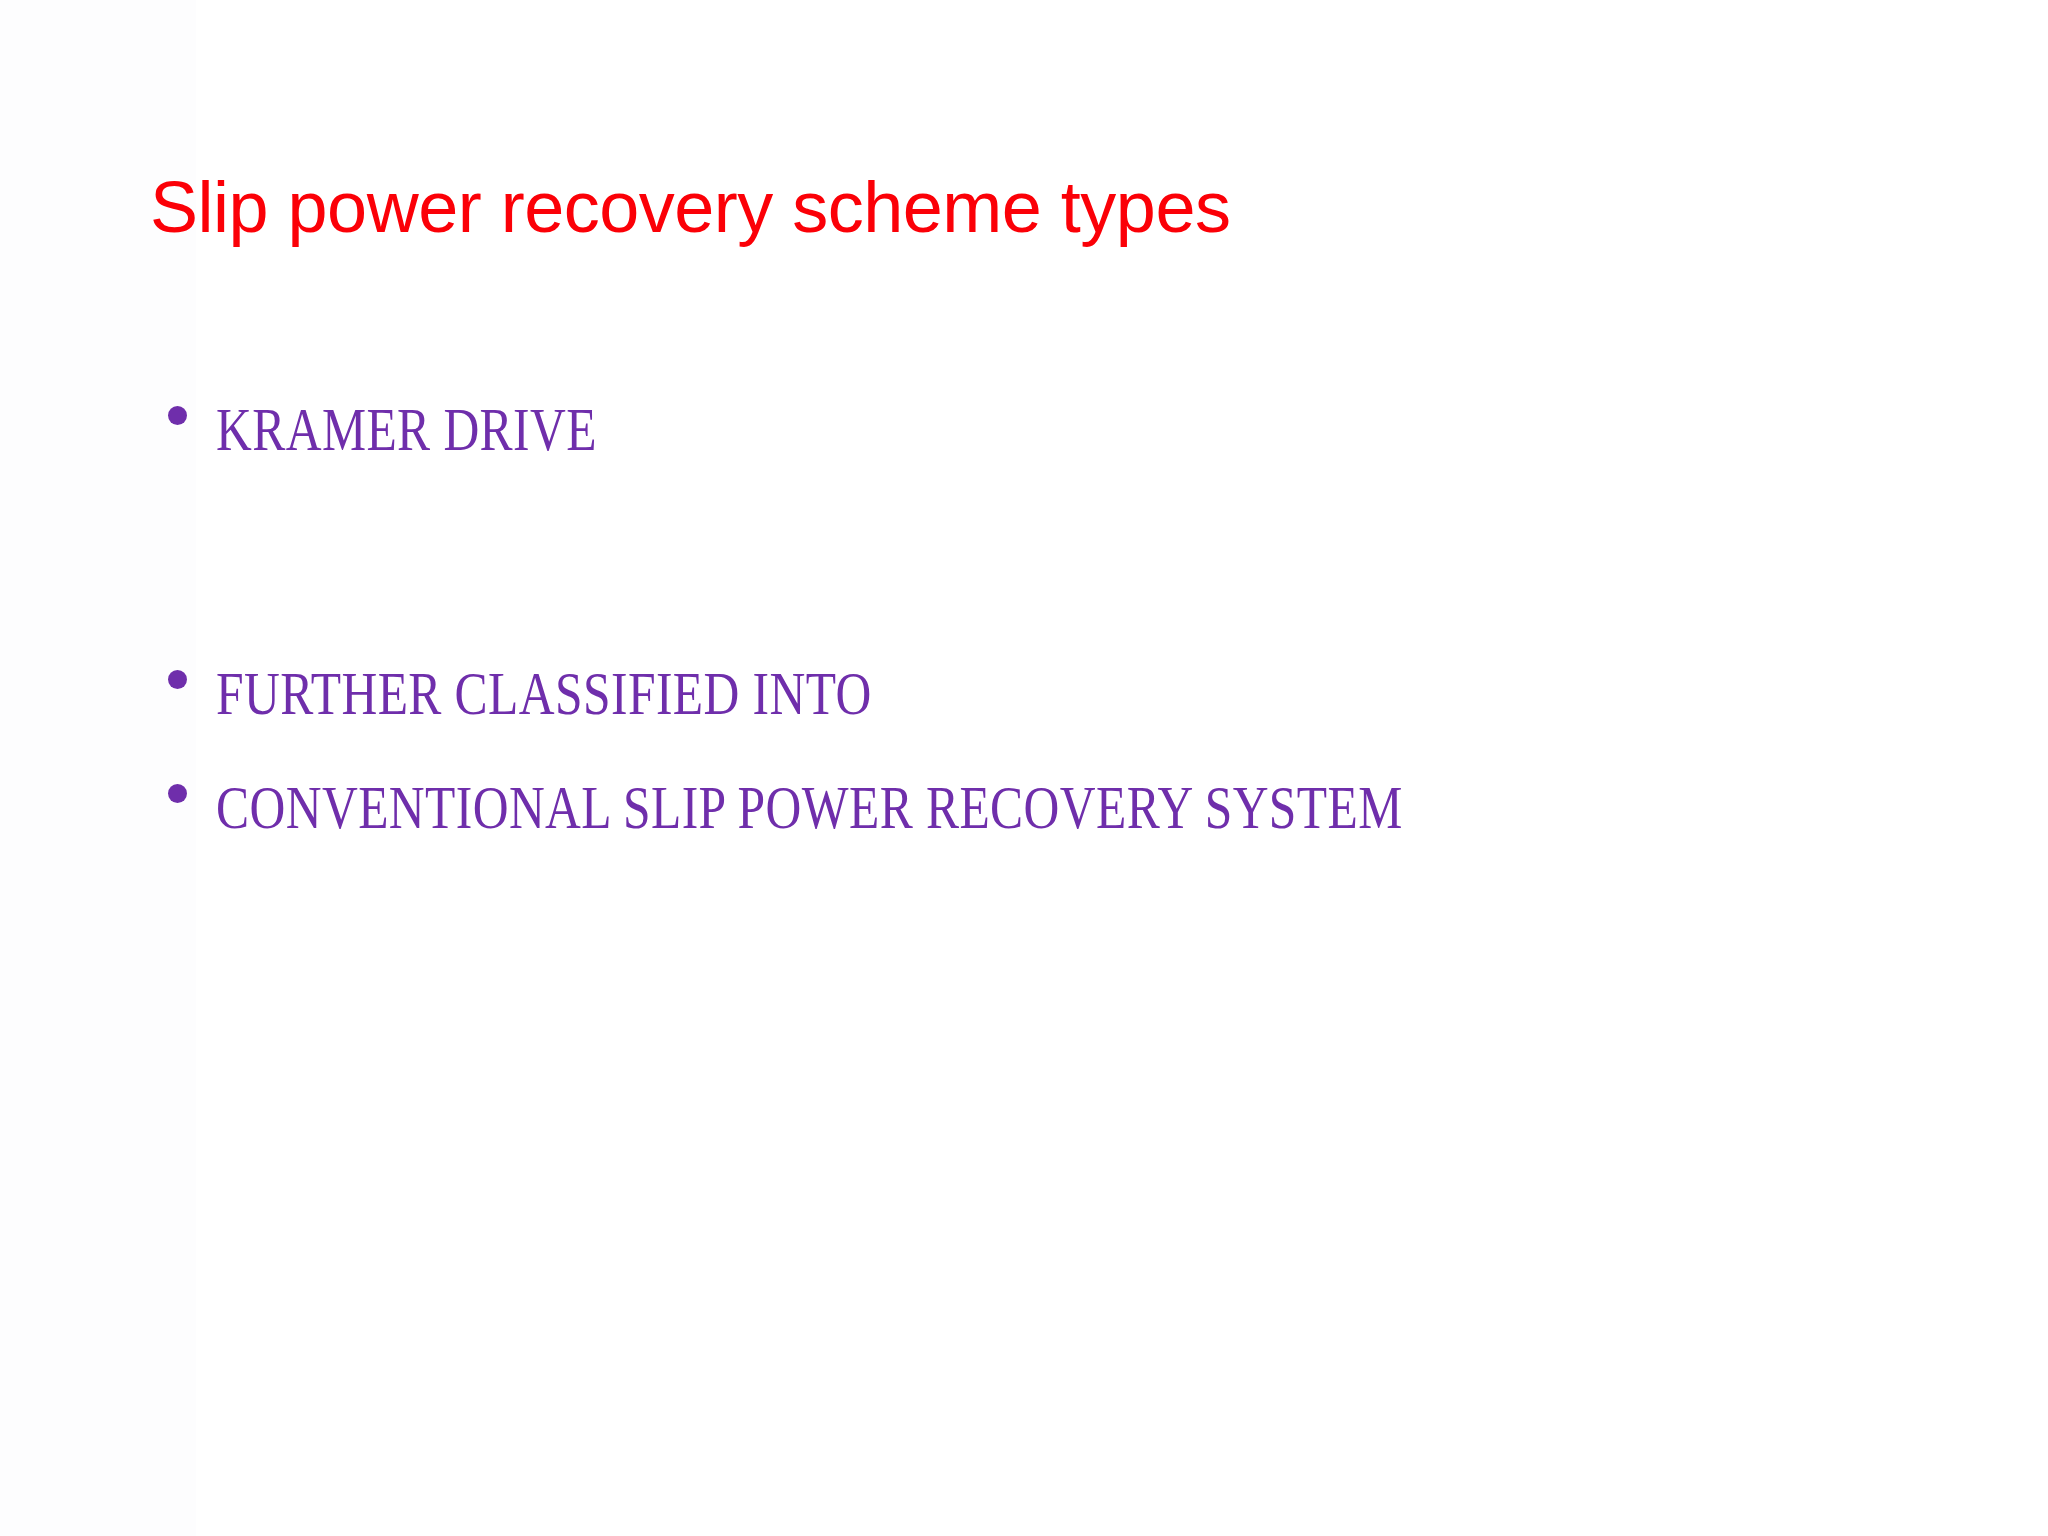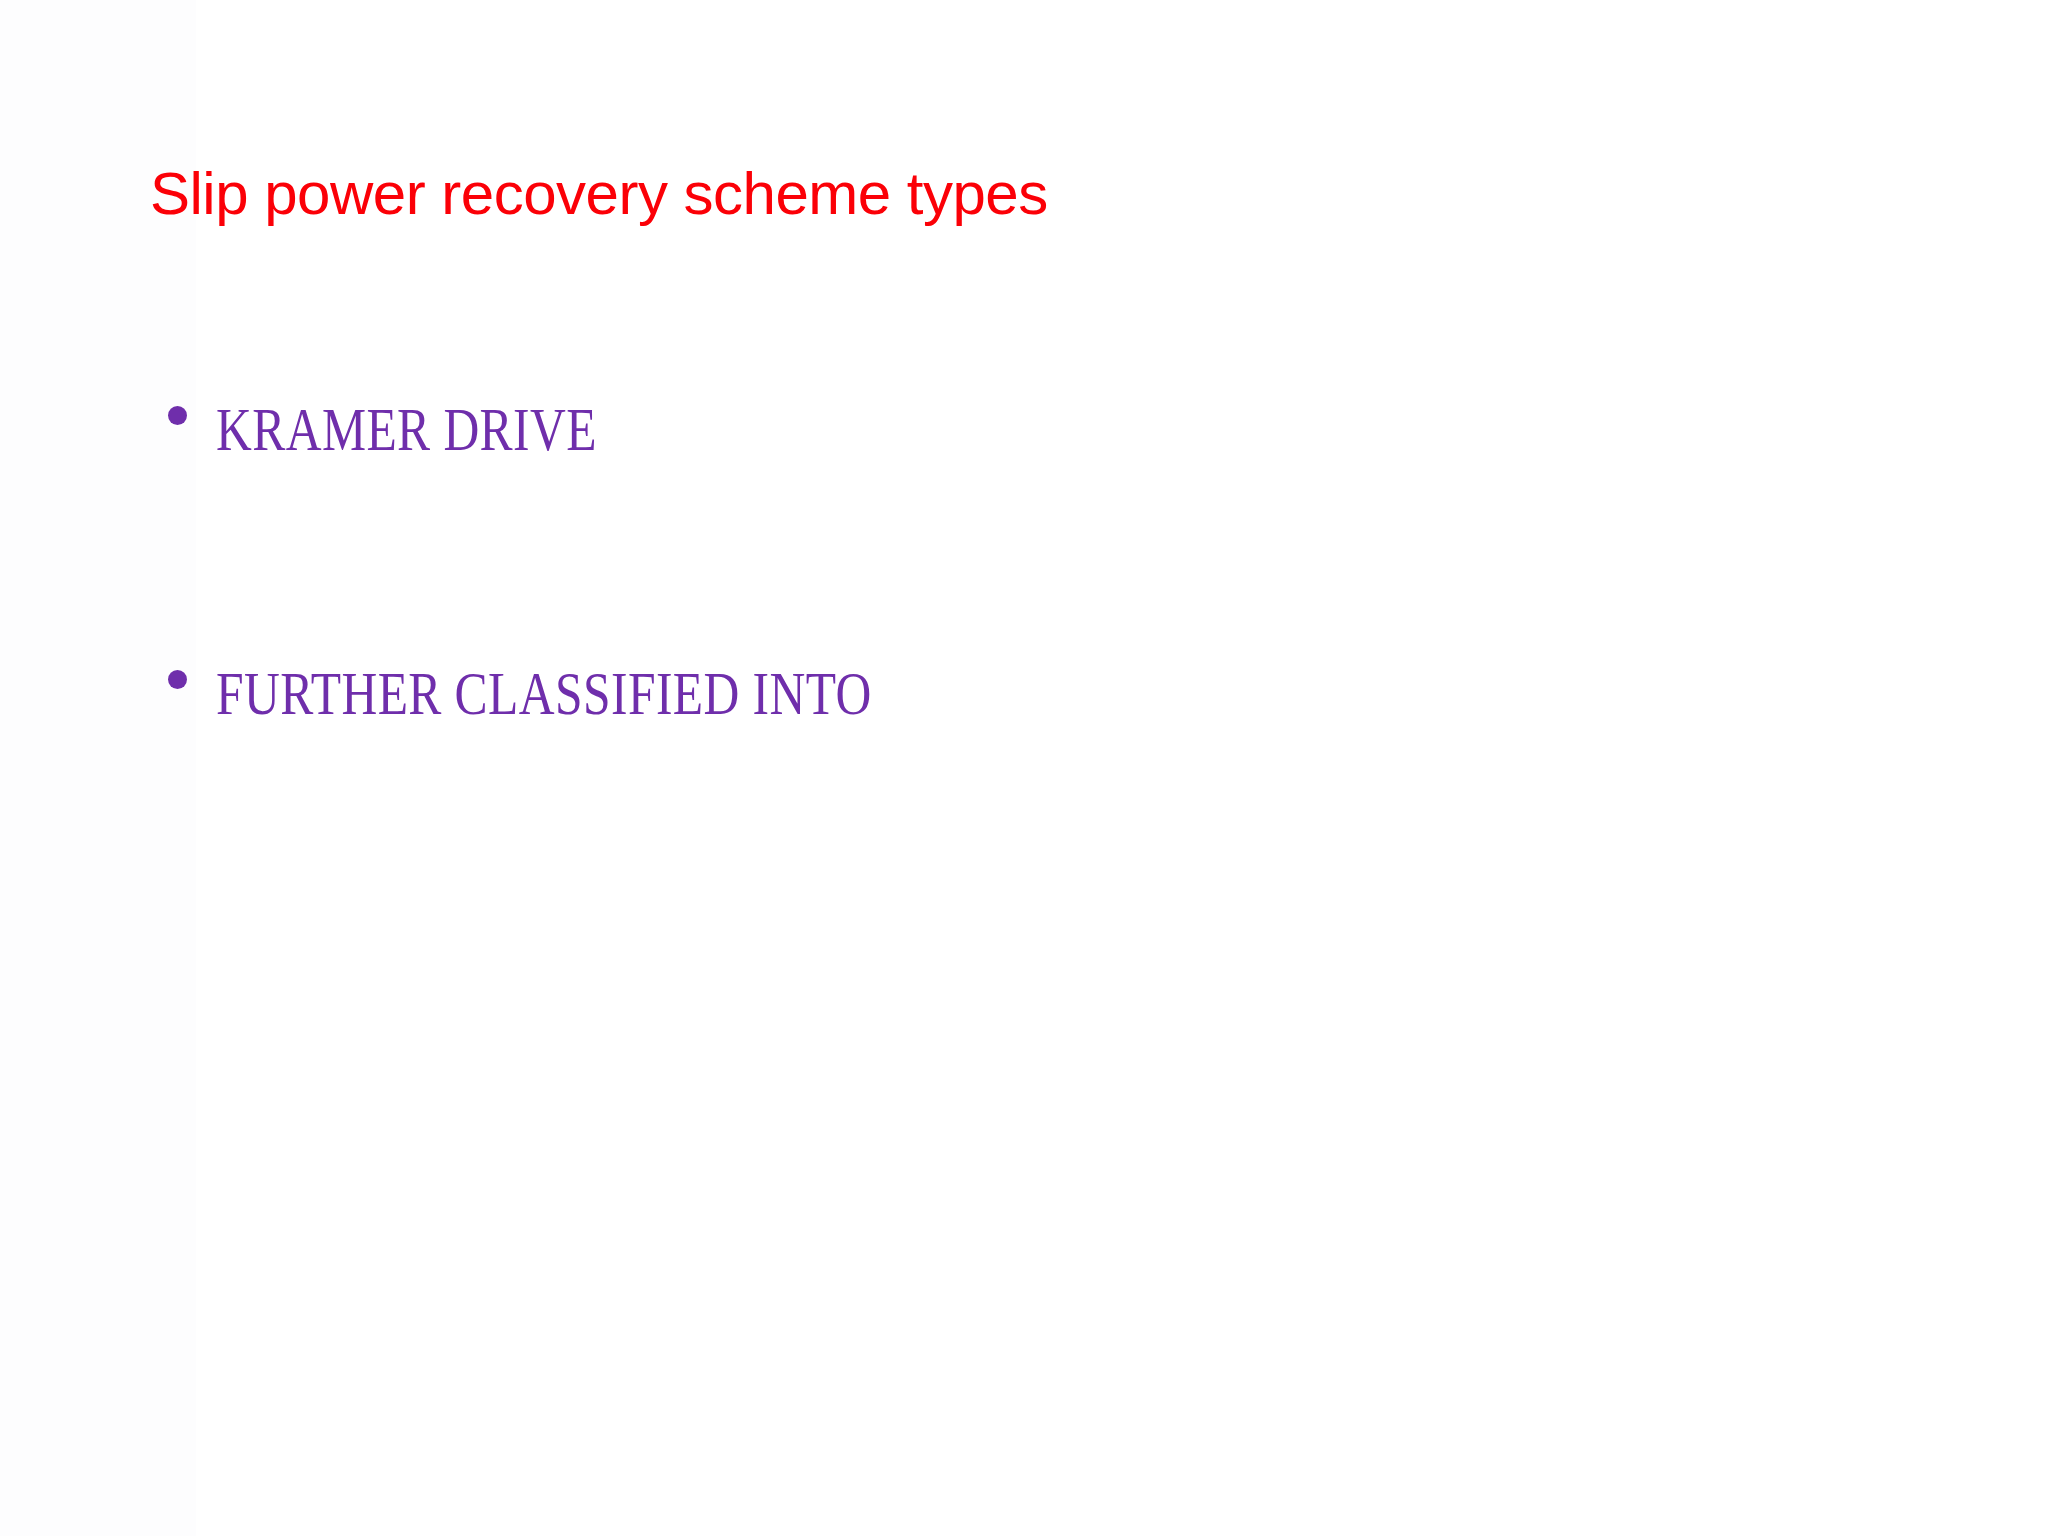--- a/index.html
+++ b/index.html
@@ -28,21 +28,21 @@
     pointer-events: none;
   }
 
   .slide-title {
     position: absolute;
     left: 150px;
     top: 122px;
     width: 1800px;
     color: #fb0007;
     font-family: "Liberation Sans", sans-serif;
-    font-size: 60px;
+    font-size: 72px;
     font-weight: 400;
     line-height: 1.05;
     letter-spacing: -0.5px;
     white-space: nowrap;
   }
 
   .bullet-list {
     position: absolute;
     left: 160px;
     top: 372px;
@@ -107,16 +107,20 @@
     </div>
 
 
     <div class="bullet-gap"></div>
 
     <div class="bullet-row">
       <span class="bullet-dot"></span>
       <span class="bullet-text">FURTHER CLASSIFIED INTO</span>
     </div>
 
+    <div class="bullet-row">
+      <span class="bullet-dot"></span>
+      <span class="bullet-text">CONVENTIONAL SLIP POWER RECOVERY SYSTEM</span>
+    </div>
 
 
   </div>
 </div>
 
 </body></html>

